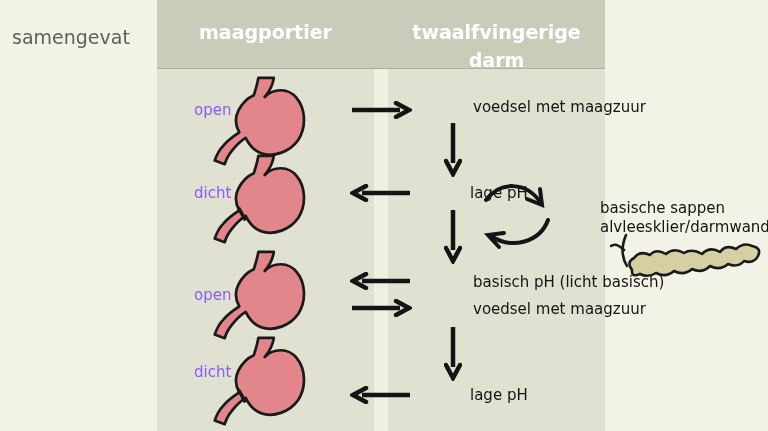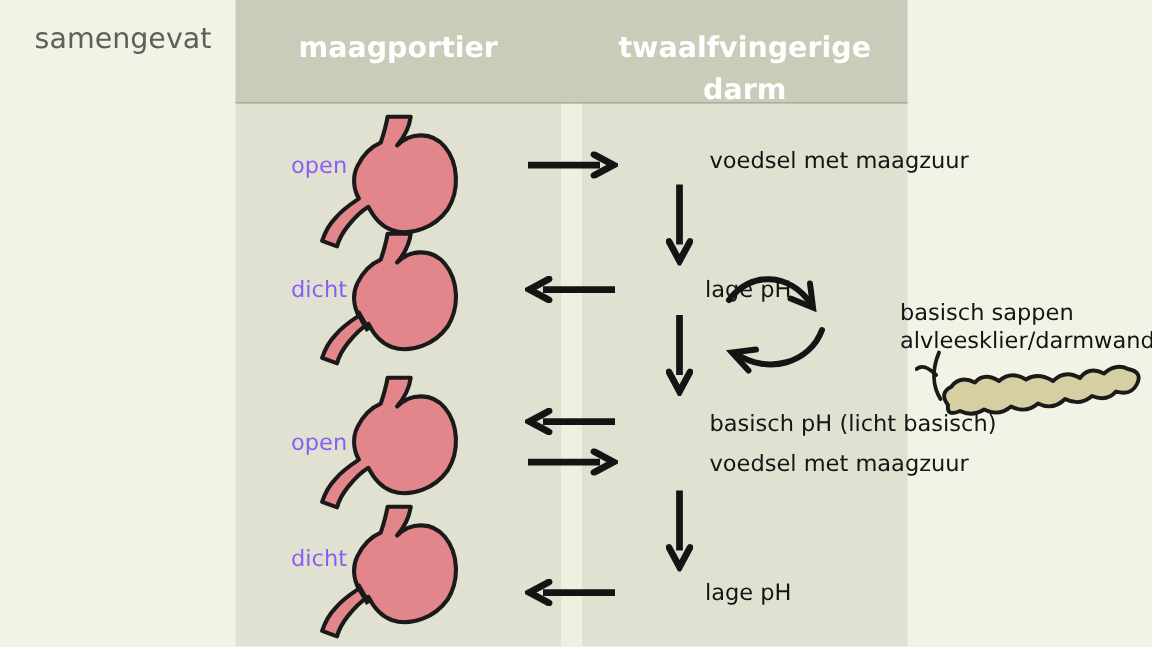--- a/index.html
+++ b/index.html
@@ -49,21 +49,21 @@
 </head>
 <body>
 
 <div id="stage">
 
   <div class="abs col-bg" style="left:157px;top:68px;width:217px;height:363px;"></div>
   <div class="abs col-gap" style="left:374px;top:68px;width:14px;height:363px;"></div>
   <div class="abs col-bg" style="left:388px;top:68px;width:217px;height:363px;"></div>
 
   <div class="abs band" style="left:157px;top:0;width:448px;height:68px;"></div>
-  <div class="abs sidebar-label" style="left:12px;top:12px;width:140px;text-align:center;">samengevat</div>
+  <div class="abs sidebar-label" style="left:12px;top:23px;width:140px;">samengevat</div>
   <div class="abs hdr-label" style="left:388px;top:18px;width:217px;">twaalfvingerige darm</div>
   <div class="abs hdr-label" style="left:157px;top:18px;width:217px;">maagportier</div>
 
   <div class="abs state-label" style="left:194px;top:100px;">open</div>
   <div class="abs state-label" style="left:194px;top:183px;">dicht</div>
   <div class="abs state-label" style="left:194px;top:285px;">open</div>
   <div class="abs state-label" style="left:194px;top:362px;">dicht</div>
 
   <svg class="abs" style="left:212px;top:76px;" width="100" height="91" viewBox="0 0 110 100">
     <path d="M 68 2 C 67 9, 64 16, 58 23 C 68 13, 84 13, 93 24 C 103 36, 104 56, 95 70
@@ -133,21 +133,21 @@
     <path d="M 6 22 C 20 3, 46 3, 61 25" fill="none" stroke="#141414" stroke-width="4" stroke-linecap="round"></path>
     <polyline points="60,11 62,27 47,21" fill="none" stroke="#141414" stroke-width="4" stroke-linecap="round"></polyline>
   </svg>
   <svg class="abs" style="left:482px;top:214px;" width="80" height="42">
     <path d="M 66 6 C 58 28, 30 36, 9 22" fill="none" stroke="#141414" stroke-width="4" stroke-linecap="round"></path>
     <polyline points="17,33 6,21 22,19" fill="none" stroke="#141414" stroke-width="4" stroke-linecap="round"></polyline>
   </svg>
 
   <div class="abs body-text" style="left:425px;top:97px;">voedsel met maagzuur</div>
   <div class="abs body-text" style="left:422px;top:183px;">lage pH</div>
-  <div class="abs body-text" style="left:552px;top:198px;">basisch sappen</div>
+  <div class="abs body-text" style="left:552px;top:198px;">basische sappen</div>
   <div class="abs body-text" style="left:552px;top:217px;">alvleesklier/darmwand</div>
   <div class="abs body-text" style="left:425px;top:272px;">basisch pH (licht basisch)</div>
   <div class="abs body-text" style="left:425px;top:299px;">voedsel met maagzuur</div>
   <div class="abs body-text" style="left:422px;top:385px;">lage pH</div>
 
   <svg class="abs" style="left:610px;top:228px;" width="155" height="68" viewBox="0 0 155 68">
     <path d="M 17 38 C 12 30, 11 19, 16 7" fill="none" stroke="#1a1a1a" stroke-width="2.6" stroke-linecap="round"></path>
     <path d="M 14 22 C 9 17, 5 15, 1 18" fill="none" stroke="#1a1a1a" stroke-width="2.6" stroke-linecap="round"></path>
     <path d="M 22 42 Q 16 34 24 30 Q 30 22 40 27 Q 46 20 56 26 Q 64 19 74 25
              Q 82 20 92 26 Q 100 18 110 24 Q 116 16 126 21 Q 134 14 142 18

